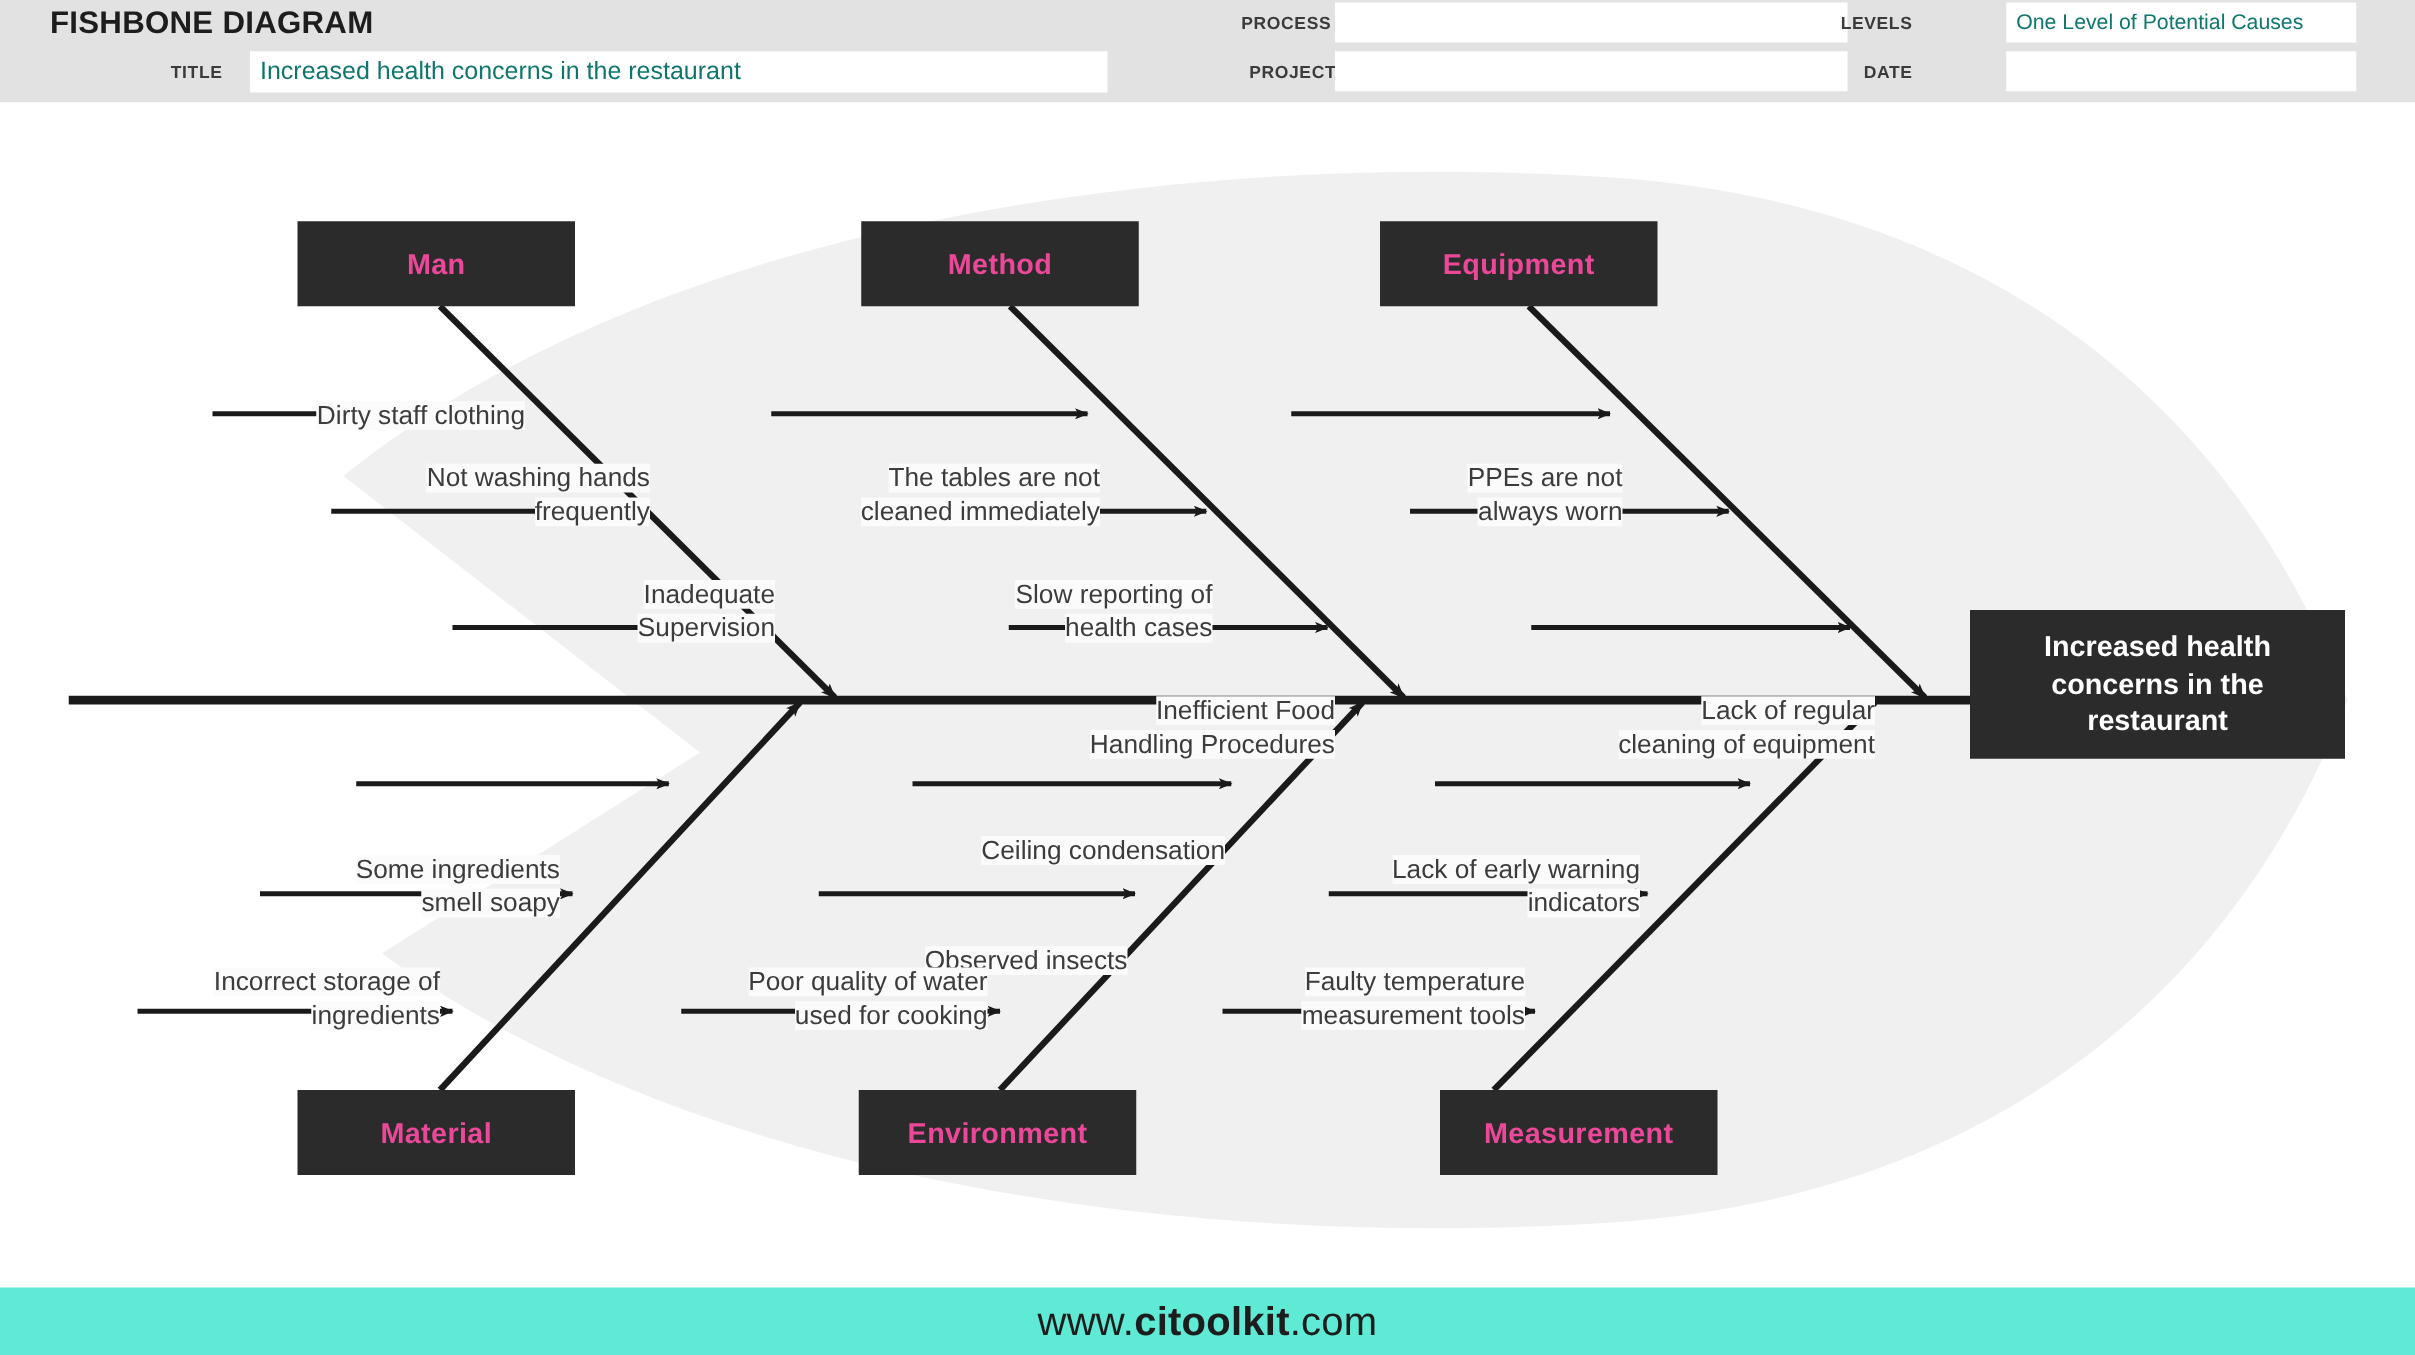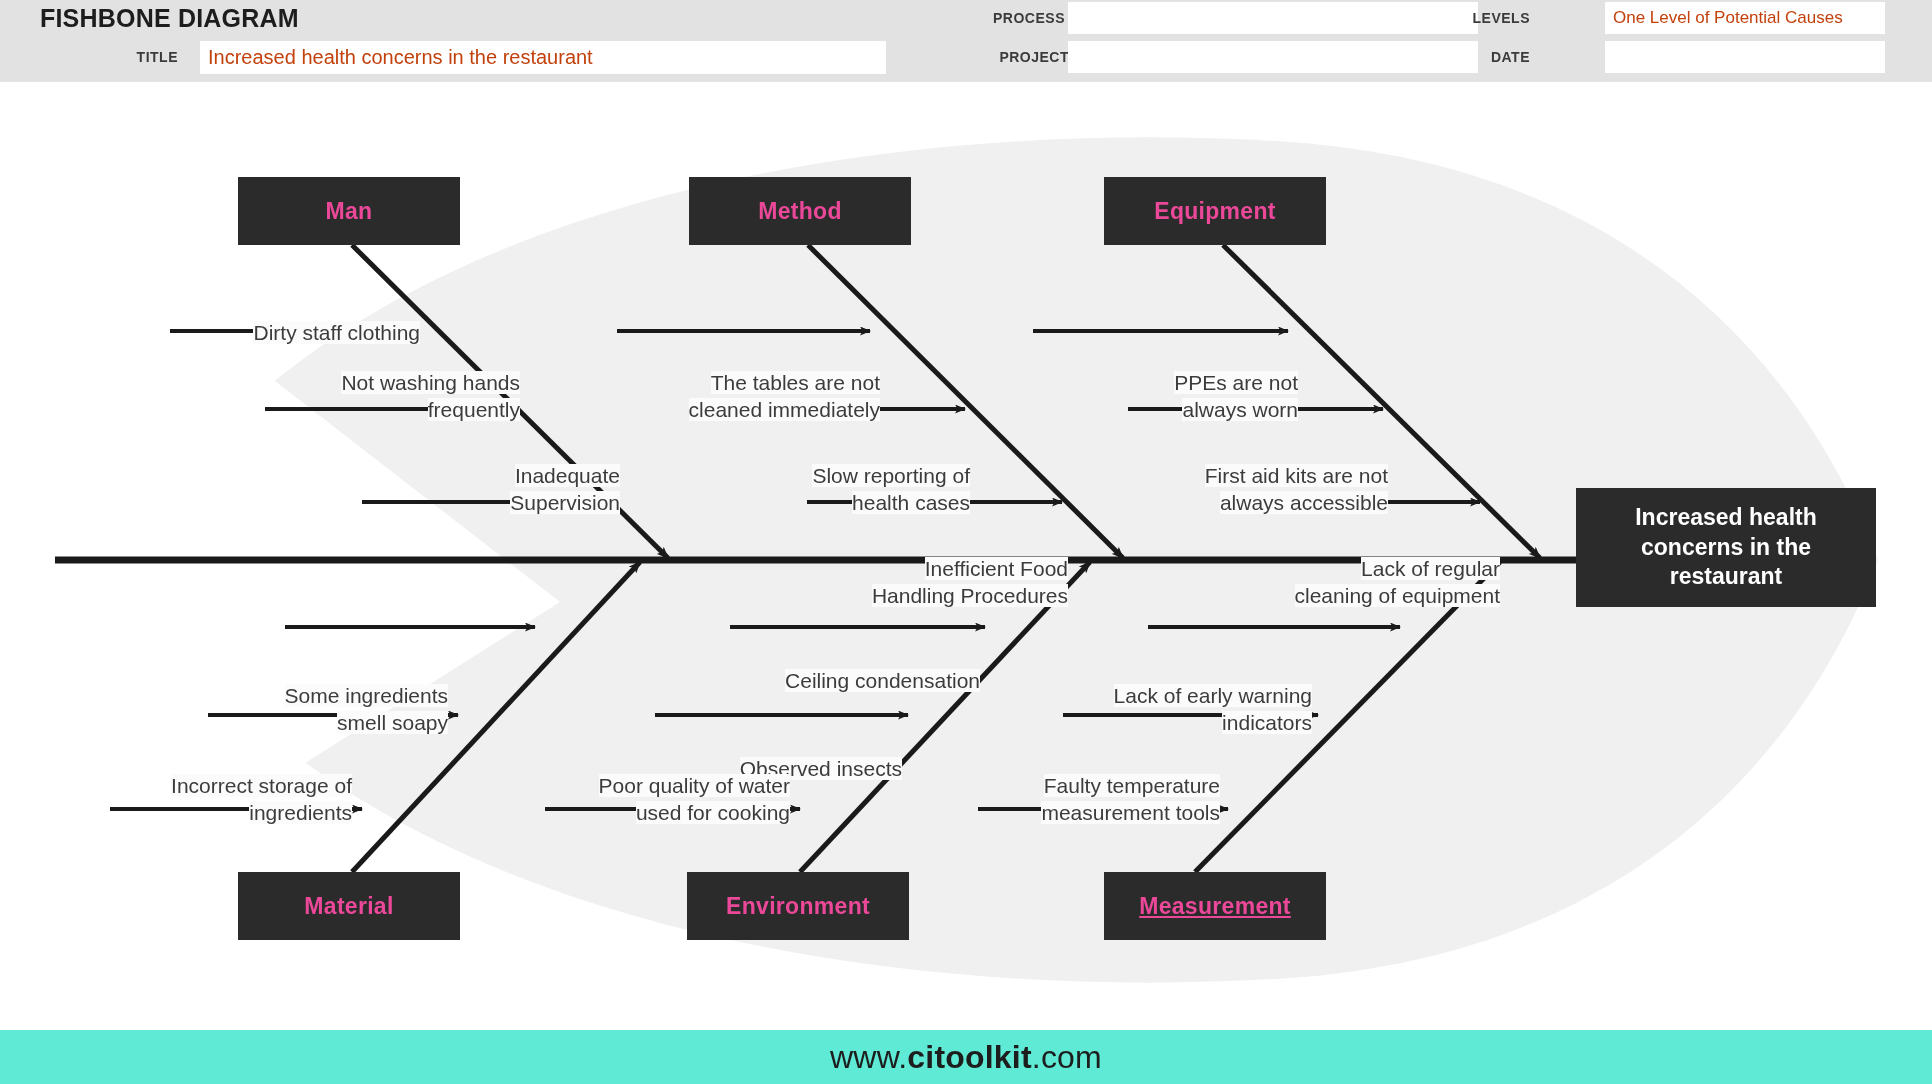--- a/index.html
+++ b/index.html
@@ -24,21 +24,21 @@
   }
   .fld-label{
     position:absolute;
     font-size:14px;font-weight:bold;color:#3b3b3b;
     letter-spacing:.5px;text-align:right;white-space:nowrap;
   }
   .fld-box{
     position:absolute;
     background:#ffffff;
     box-sizing:border-box;
-    font-size:20px;color:#c2410c;
+    font-size:20px;color:#0f766e;
     padding:2px 8px;
     display:flex;align-items:center;
     overflow:hidden;white-space:nowrap;
   }
 
   #lbl-title{left:128px;top:49px;width:50px;}
   #box-title{left:200px;top:41px;width:686px;height:33px;}
   #lbl-process{left:975px;top:10px;width:90px;}
   #box-process{left:1068px;top:2px;width:410px;height:32px;}
   #lbl-project{left:979px;top:49px;width:90px;}
@@ -204,21 +204,21 @@
   <div class="cat-box" style="left:1068px;top:95px;width:222px;height:68px;">
     <span>Equipment</span>
   </div>
 
   <div class="cat-box" style="left:202px;top:790px;width:222px;height:68px;">
     <span>Material</span>
   </div>
   <div class="cat-box" style="left:651px;top:790px;width:222px;height:68px;">
     <span>Environment</span>
   </div>
-  <div class="cat-box" style="left:1068px;top:790px;width:222px;height:68px;text-decoration:underline;">
+  <div class="cat-box" style="left:1116px;top:790px;width:222px;height:68px;">
     <span>Measurement</span>
   </div>
 
   <div id="effect-box">
     <span>Increased health concerns in the restaurant</span>
   </div>
 
   <div class="cause r" style="left:60px;top:212px;width:360px;">
     <span>Dirty staff clothing</span>
   </div>
@@ -241,24 +241,20 @@
   </div>
   <div class="cause r" style="left:660px;top:448px;width:408px;">
     <span>Inefficient Food
 Handling Procedures</span>
   </div>
 
   <div class="cause r" style="left:950px;top:262px;width:348px;">
     <span>PPEs are not
 always worn</span>
   </div>
-  <div class="cause r" style="left:1000px;top:355px;width:388px;">
-    <span>First aid kits are not
-always accessible</span>
-  </div>
   <div class="cause r" style="left:1090px;top:448px;width:410px;">
     <span>Lack of regular
 cleaning of equipment</span>
   </div>
 
   <div class="cause r" style="left:110px;top:575px;width:338px;">
     <span>Some ingredients
 smell soapy</span>
   </div>
   <div class="cause r" style="left:10px;top:665px;width:342px;">

